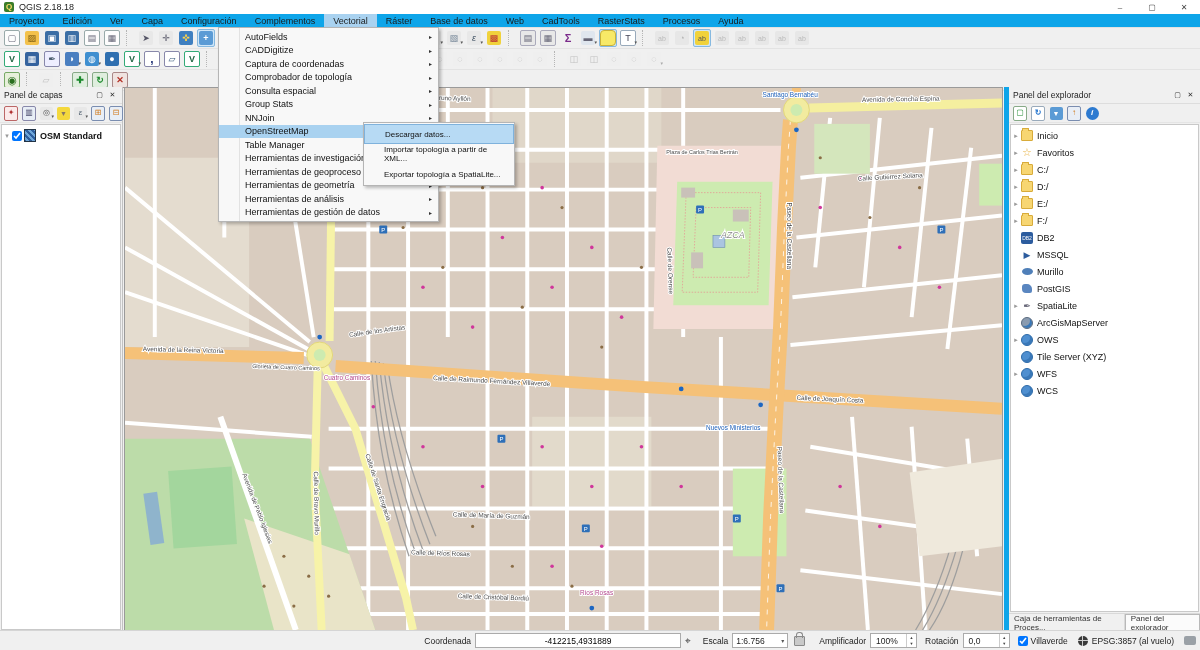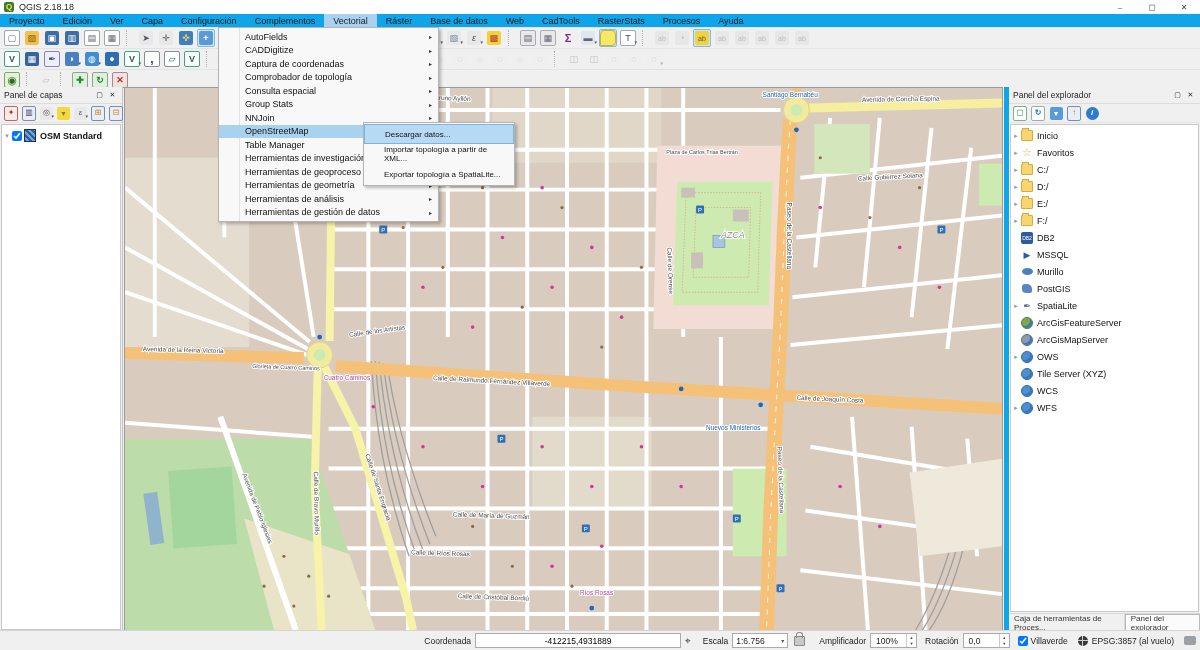--- a/index.html
+++ b/index.html
@@ -729,58 +729,51 @@
             <span>PostGIS</span>
           </div>
         <div class="trow">
             <span class="texp">▸</span>
             <span class="ticon" style="color:#667">✒</span>
             <span>SpatiaLite</span>
           </div>
         <div class="trow">
             <span class="texp"></span>
             <span class="ticon">
-              <span class="globe" style="background:#7aa84f;border-color:#567a36"></span>
-            </span>
-            <span>ArcGisFeatureServer</span>
+              <span class="globe" style="background:#8a9bb0;border-color:#5a6b80"></span>
+            </span>
+            <span>ArcGisMapServer</span>
+          </div>
+        <div class="trow">
+            <span class="texp">▸</span>
+            <span class="ticon">
+              <span class="globe"></span>
+            </span>
+            <span>OWS</span>
           </div>
         <div class="trow">
             <span class="texp"></span>
             <span class="ticon">
-              <span class="globe" style="background:#8a9bb0;border-color:#5a6b80"></span>
-            </span>
-            <span>ArcGisMapServer</span>
+              <span class="globe"></span>
+            </span>
+            <span>Tile Server (XYZ)</span>
           </div>
         <div class="trow">
             <span class="texp">▸</span>
             <span class="ticon">
               <span class="globe"></span>
             </span>
-            <span>OWS</span>
+            <span>WFS</span>
           </div>
         <div class="trow">
             <span class="texp"></span>
             <span class="ticon">
               <span class="globe"></span>
             </span>
-            <span>Tile Server (XYZ)</span>
-          </div>
-        <div class="trow">
-            <span class="texp"></span>
-            <span class="ticon">
-              <span class="globe"></span>
-            </span>
             <span>WCS</span>
-          </div>
-        <div class="trow">
-            <span class="texp">▸</span>
-            <span class="ticon">
-              <span class="globe"></span>
-            </span>
-            <span>WFS</span>
           </div>
       </div>
       <div class="btabs">
         <span class="btab">Caja de herramientas de Proces...</span>
         <span class="btab active">Panel del explorador</span>
       </div>
     </div>
   </div>
 
   <div class="popup" id="vmenu">

